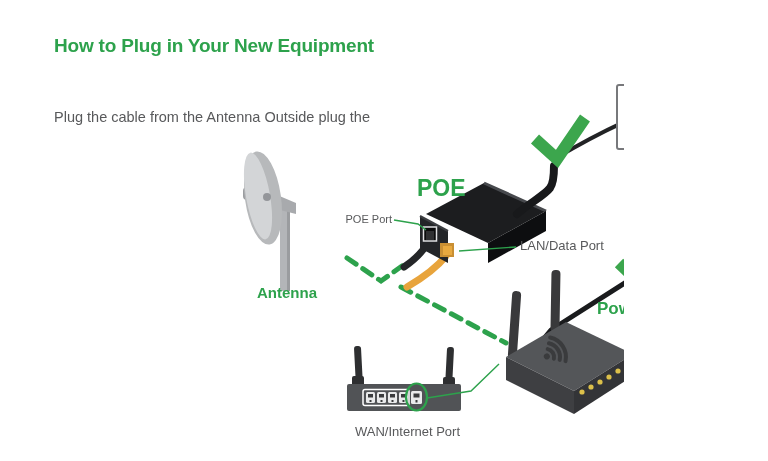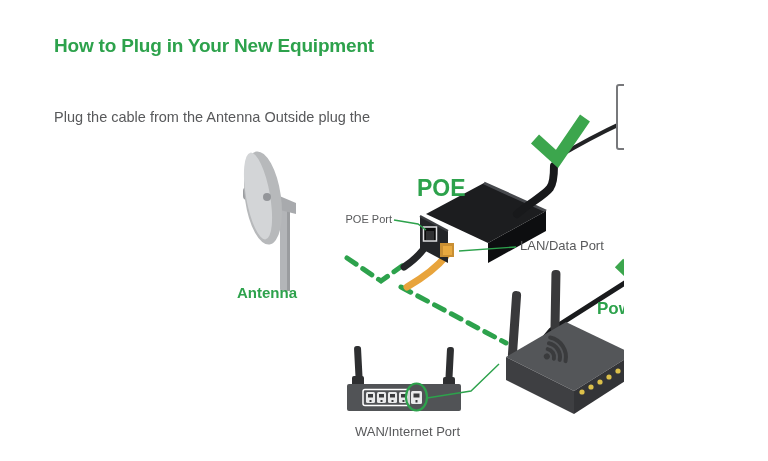--- a/index.html
+++ b/index.html
@@ -10,21 +10,21 @@
   .art{position:absolute;left:0;top:0;width:768px;height:461px;}
   .label{position:absolute;white-space:pre;}
   .title{
     left:54px;top:35px;font-size:19px;font-weight:bold;color:var(--accent-green);
     letter-spacing:-0.2px;
   }
   .desc{left:54px;top:70px;font-size:14.5px;line-height:19px;color:var(--text-gray);}
   .green-label{color:var(--accent-green);font-weight:bold;}
   .gray-label{color:var(--text-gray);}
   .lbl-poe{left:417px;top:175px;font-size:23px;}
-  .lbl-antenna{left:237px;top:248px;width:100px;font-size:15px;line-height:18px;}
+  .lbl-antenna{left:237px;top:248px;width:100px;text-align:center;font-size:15px;line-height:18px;}
   .lbl-outlet{left:671px;top:97px;font-size:15px;line-height:19px;}
   .lbl-router{left:597px;top:299px;font-size:17px;}
   .lbl-poeport{left:330px;top:213px;width:62px;text-align:right;font-size:11px;}
   .lbl-lanport{left:520px;top:238px;font-size:13px;}
   .lbl-wanport{left:355px;top:412px;font-size:13px;margin-top:12px;}
   .stroke-green{stroke:var(--accent-green);}
   .check{stroke:var(--check-green);stroke-width:12;fill:none;stroke-linecap:butt;stroke-linejoin:miter;}
   .dash{stroke:var(--accent-green);stroke-width:5;fill:none;stroke-linecap:round;stroke-dasharray:11 8;}
   .pointer{stroke:var(--accent-green);stroke-width:1.4;fill:none;}
   .led{fill:var(--led-yellow);}

